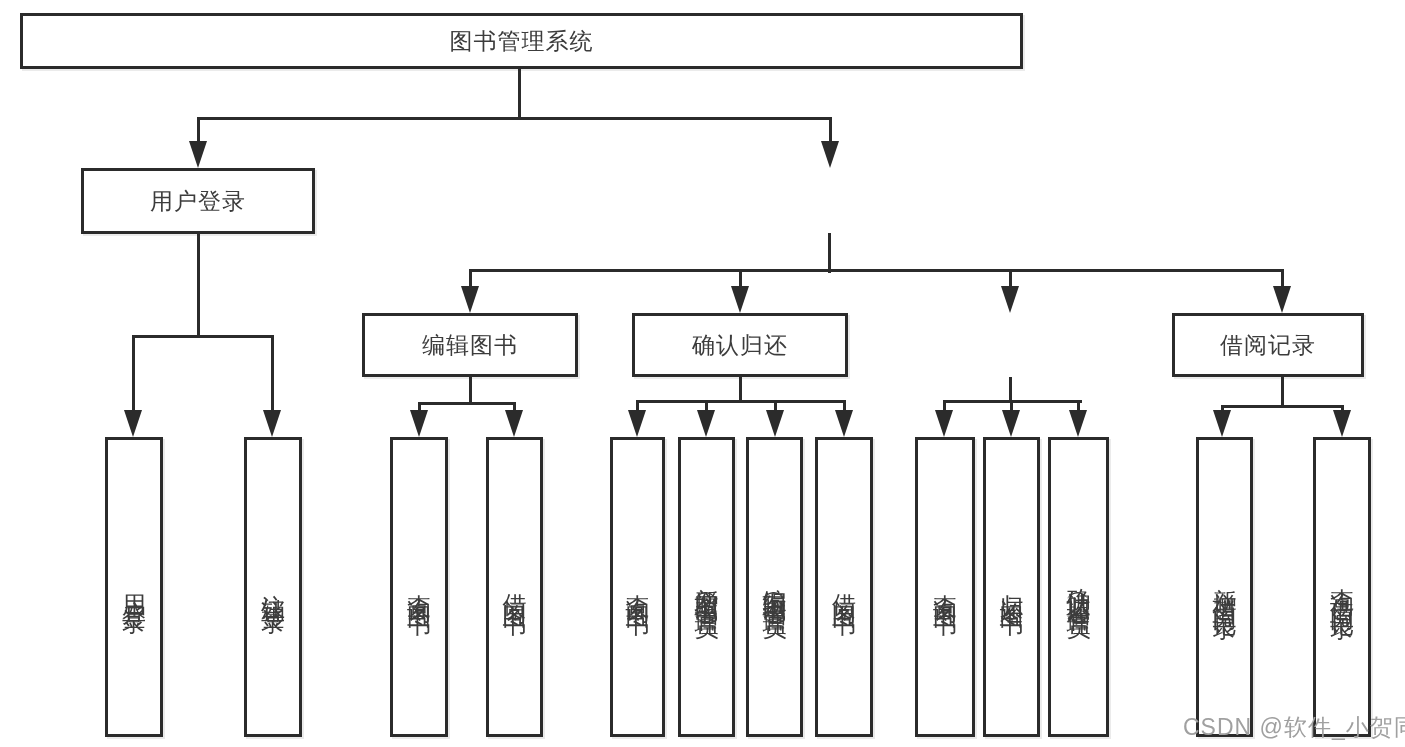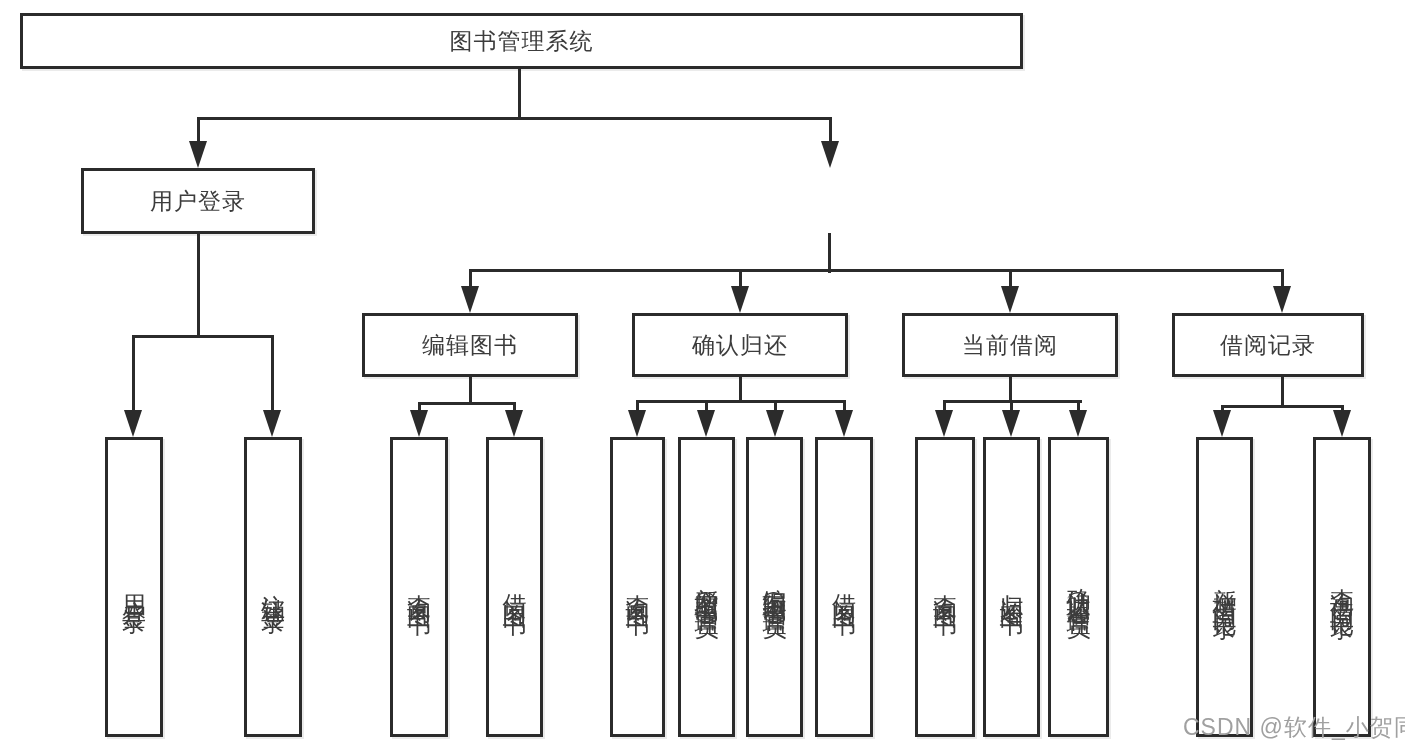--- a/index.html
+++ b/index.html
@@ -93,23 +93,20 @@
   <div class="arr" style="left:1001px; top:286px;"></div>
   <div class="vline" style="left:1281px; top:269px; height:22px;"></div>
   <div class="arr" style="left:1273px; top:286px;"></div>
 
   <div class="box" style="left:362px; top:313px; width:216px; height:64px;">
     <span>编辑图书</span>
   </div>
   <div class="box" style="left:632px; top:313px; width:216px; height:64px;">
     <span>确认归还</span>
   </div>
-  <div class="box" style="left:902px; top:313px; width:216px; height:64px;">
-    <span>当前借阅</span>
-  </div>
   <div class="box" style="left:1172px; top:313px; width:192px; height:64px;">
     <span>借阅记录</span>
   </div>
 
   <div class="vline" style="left:469px; top:377px; height:28px;"></div>
   <div class="hline" style="left:418px; top:402px; width:98px;"></div>
   <div class="vline" style="left:418px; top:402px; height:14px;"></div>
   <div class="arr" style="left:410px; top:410px;"></div>
   <div class="vline" style="left:513px; top:402px; height:14px;"></div>
   <div class="arr" style="left:505px; top:410px;"></div>

